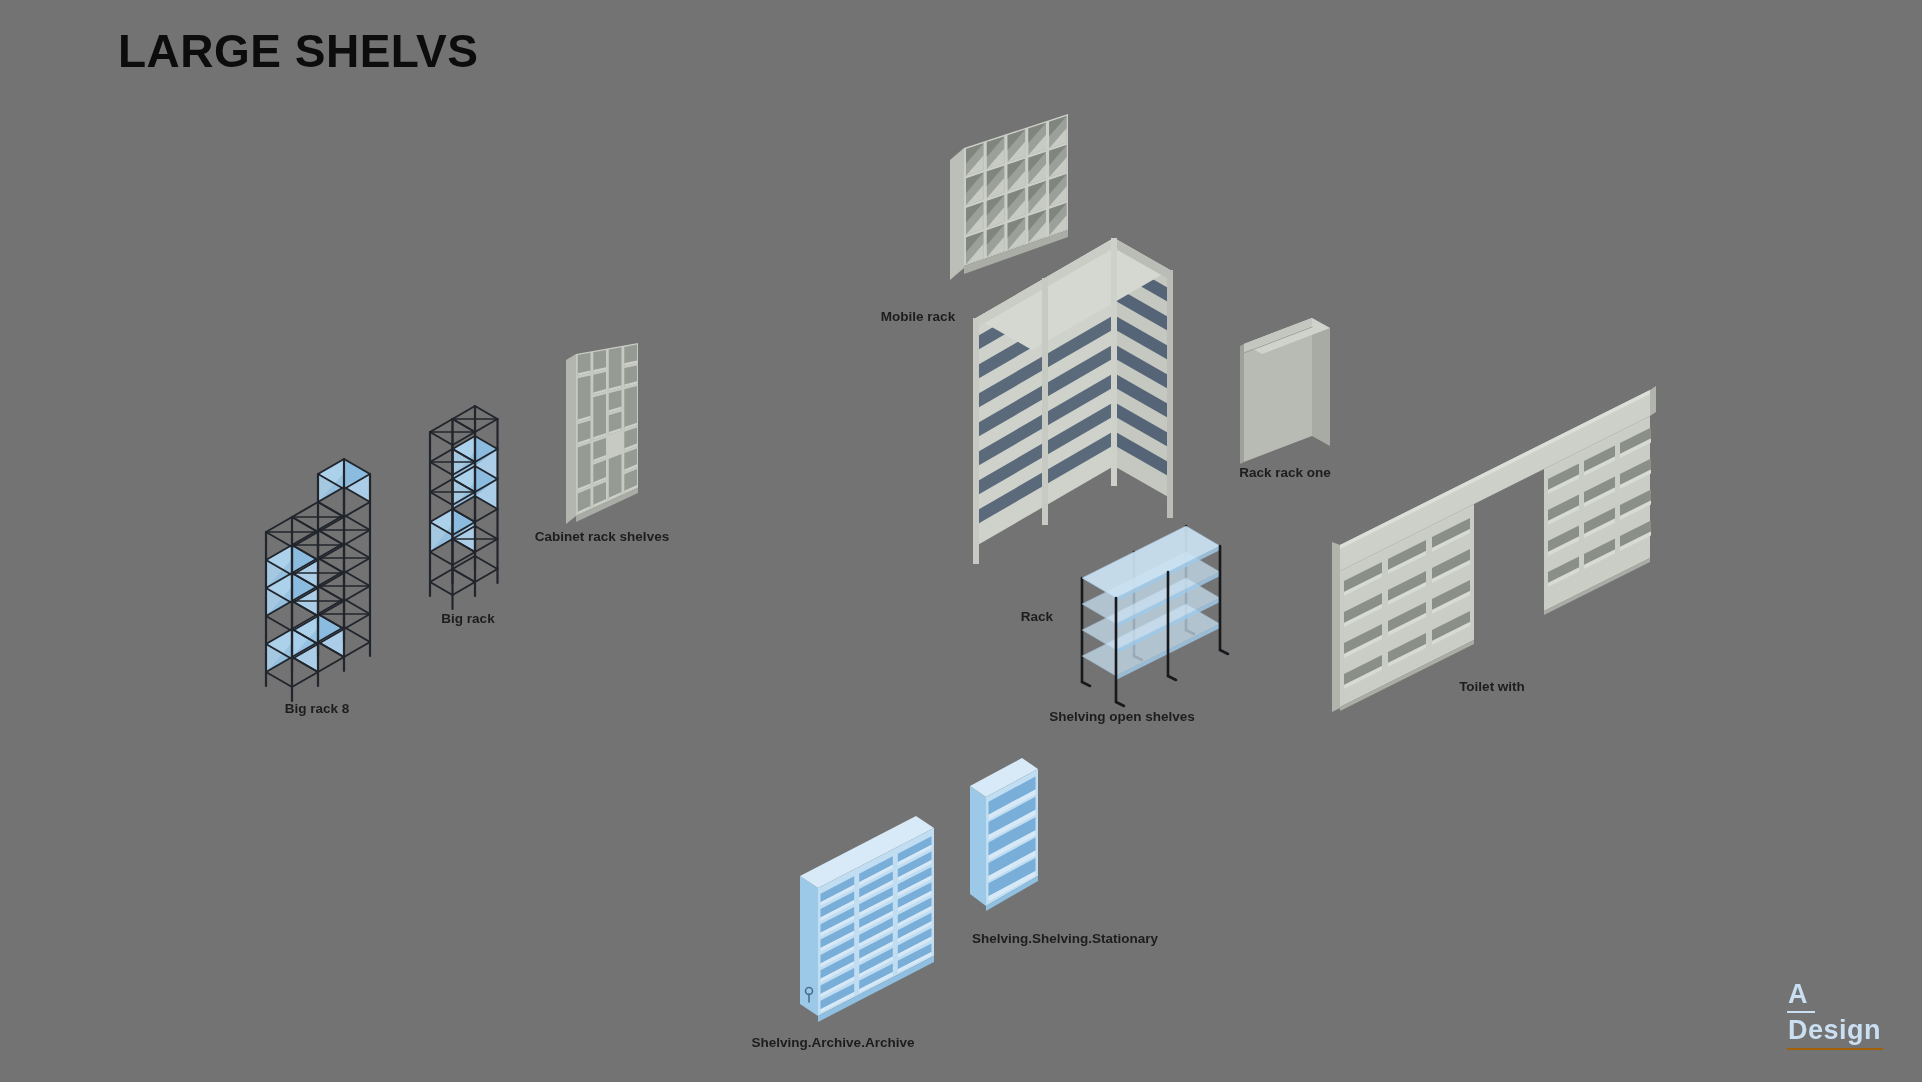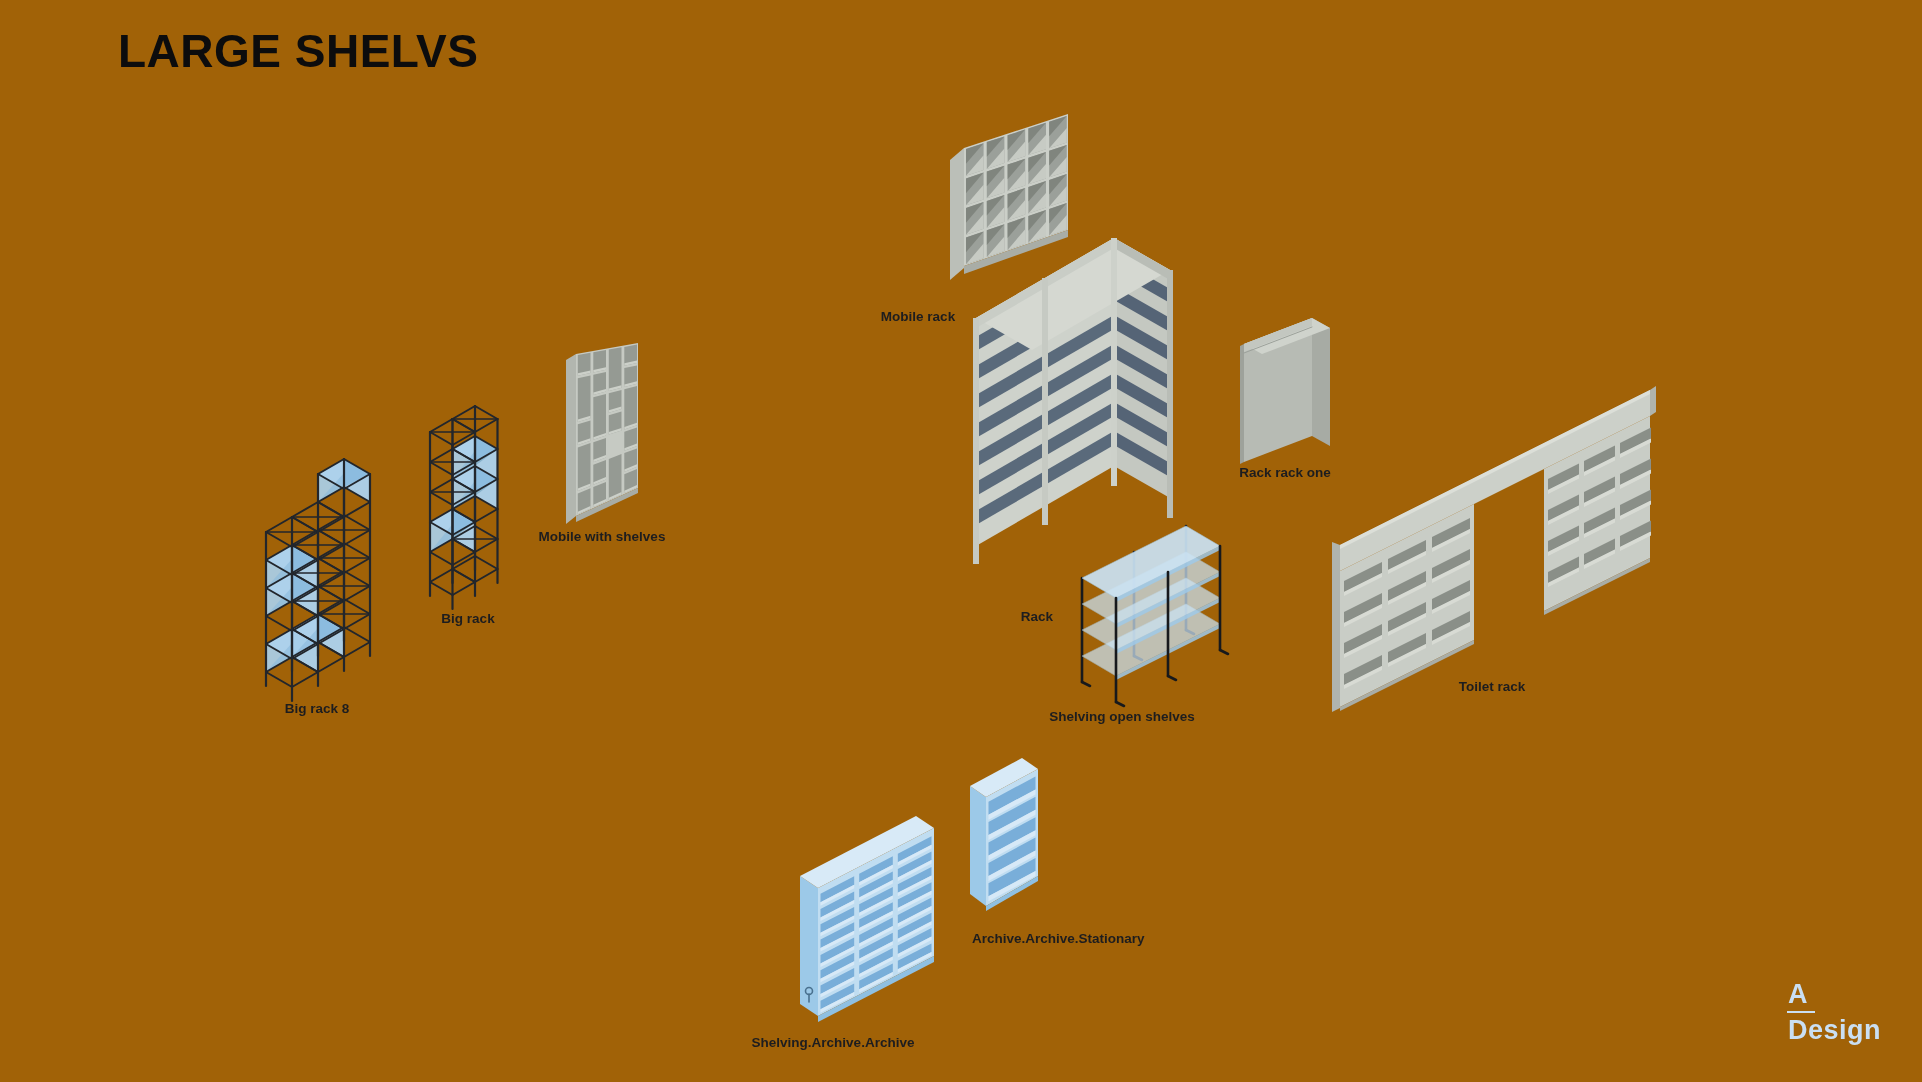--- a/index.html
+++ b/index.html
@@ -1,17 +1,17 @@
 <!DOCTYPE html>
 <html><head>
 <meta charset="utf-8">
 <style>
   html,body{margin:0;padding:0;}
   body{font-family:"Liberation Sans",sans-serif;background:#e9e9e7;}
-  .canvas{position:relative;width:1922px;height:1082px;background:#a16207;overflow:hidden;}
+  .canvas{position:relative;width:1922px;height:1082px;background:#737373;overflow:hidden;}
   .title{position:absolute;left:118px;top:24px;margin:0;font-size:46px;font-weight:700;
          letter-spacing:.5px;color:#0c0c0d;}
   figure.item{position:absolute;margin:0;padding:0;}
   figure.item svg{display:block;overflow:visible;}
   figcaption.lbl{position:absolute;font-size:13.5px;font-weight:700;color:#1d1d1f;
                  text-align:center;line-height:1.1;}
   .watermark{position:absolute;left:1787px;top:981px;color:#cadff2;font-weight:700;line-height:1;}
   .watermark .l1{display:inline-block;font-size:27px;border-bottom:2px solid #cadff2;
                  padding:0 7px 3px 1px;}
   .watermark .l2{display:block;font-size:27px;border-bottom:2px solid #a16207;
@@ -283,21 +283,21 @@
         <polygon points="72.3,115.1 85.0,110.4 85.0,128.7 72.3,133.9" fill="#959a93"></polygon>
         <polygon points="72.3,133.9 85.0,128.7 85.0,126.2 72.3,131.4" fill="#ccd0c9"></polygon>
         <polygon points="25.8,155.5 38.5,150.3 38.5,170.5 25.8,176.2" fill="#959a93"></polygon>
         <polygon points="25.8,176.2 38.5,170.5 38.5,168.0 25.8,173.7" fill="#ccd0c9"></polygon>
         <polygon points="41.3,149.1 54.0,143.9 54.0,163.5 41.3,169.2" fill="#959a93"></polygon>
         <polygon points="41.3,169.2 54.0,163.5 54.0,161.0 41.3,166.7" fill="#ccd0c9"></polygon>
         <polygon points="72.3,136.3 85.0,131.1 85.0,149.5 72.3,155.2" fill="#959a93"></polygon>
         <polygon points="72.3,155.2 85.0,149.5 85.0,147.0 72.3,152.7" fill="#ccd0c9"></polygon>
         <polygon points="24.0,178.0 86.0,150.0 86.0,155.0 24.0,184.0" fill="#a8aca5"></polygon>
       </svg>
-    <figcaption class="lbl" style="left:-30px;top:192px;width:160px">Mobile with shelves</figcaption>
+    <figcaption class="lbl" style="left:-30px;top:192px;width:160px">Cabinet rack shelves</figcaption>
   </figure>
 
   <figure class="item" style="left:938px;top:108px">
     <svg id="svg-mobile-rack" width="140" height="200" viewBox="0 0 140 200">
         <polygon points="12.0,52.0 26.0,40.0 26.0,160.0 12.0,172.0" fill="#bbbfb8"></polygon>
         <polygon points="26.0,40.0 130.0,6.0 130.0,122.0 26.0,158.0" fill="#cbcfc8"></polygon>
         <polygon points="28.0,40.9 45.6,35.2 45.6,62.0 28.0,67.8" fill="#9ba09a"></polygon>
         <polygon points="28.0,40.9 45.6,35.2 28.0,55.7" fill="#80857e"></polygon>
         <polygon points="28.0,67.8 45.6,62.0 45.6,47.3" fill="#c7cbc4"></polygon>
         <polygon points="28.0,70.4 45.6,64.6 45.6,91.4 28.0,97.3" fill="#9ba09a"></polygon>
@@ -481,21 +481,21 @@
         <polygon points="298.0,74.0 329.0,58.5 329.0,62.5 298.0,78.0" fill="#d8dbd4"></polygon>
         <polygon points="298.0,94.0 329.0,78.5 329.0,89.5 298.0,105.0" fill="#8a8f88"></polygon>
         <polygon points="298.0,105.0 329.0,89.5 329.0,93.5 298.0,109.0" fill="#d8dbd4"></polygon>
         <polygon points="298.0,125.0 329.0,109.5 329.0,120.5 298.0,136.0" fill="#8a8f88"></polygon>
         <polygon points="298.0,136.0 329.0,120.5 329.0,124.5 298.0,140.0" fill="#d8dbd4"></polygon>
         <polygon points="298.0,156.0 329.0,140.5 329.0,151.5 298.0,167.0" fill="#8a8f88"></polygon>
         <polygon points="298.0,167.0 329.0,151.5 329.0,155.5 298.0,171.0" fill="#d8dbd4"></polygon>
         <polygon points="18.0,327.0 152.0,260.0 152.0,264.0 18.0,331.0" fill="#a9ada6"></polygon>
         <polygon points="222.0,231.0 328.0,178.0 328.0,182.0 222.0,235.0" fill="#a9ada6"></polygon>
       </svg>
-    <figcaption class="lbl" style="left:105px;top:300px;width:130px">Toilet rack</figcaption>
+    <figcaption class="lbl" style="left:105px;top:300px;width:130px">Toilet with</figcaption>
   </figure>
 
   <figure class="item" style="left:788px;top:748px">
     <svg id="svg-archive-mobile" width="170" height="290" viewBox="0 0 170 290">
         <polygon points="12.0,128.0 30.0,140.0 30.0,268.0 12.0,256.0" fill="#9cc9e8"></polygon>
         <polygon points="12.0,128.0 128.0,68.0 146.0,80.0 30.0,140.0" fill="#d8eaf7"></polygon>
         <polygon points="30.0,140.0 146.0,80.0 146.0,208.0 30.0,268.0" fill="#c0ddf1"></polygon>
         <polygon points="32.5,145.7 66.2,128.3 66.2,136.8 32.5,154.2" fill="#79aed9"></polygon>
         <polygon points="32.5,154.2 66.2,136.8 66.2,140.3 32.5,157.7" fill="#d7e9f7"></polygon>
         <polygon points="32.5,161.0 66.2,143.6 66.2,152.1 32.5,169.5" fill="#79aed9"></polygon>
@@ -561,21 +561,21 @@
         <polygon points="28.5,74.1 75.5,48.8 75.5,61.8 28.5,87.1" fill="#79aed9"></polygon>
         <polygon points="28.5,87.1 75.5,61.8 75.5,66.8 28.5,92.1" fill="#d7e9f7"></polygon>
         <polygon points="28.5,94.5 75.5,69.2 75.5,82.2 28.5,107.5" fill="#79aed9"></polygon>
         <polygon points="28.5,107.5 75.5,82.2 75.5,87.2 28.5,112.5" fill="#d7e9f7"></polygon>
         <polygon points="28.5,114.9 75.5,89.6 75.5,102.6 28.5,127.9" fill="#79aed9"></polygon>
         <polygon points="28.5,127.9 75.5,102.6 75.5,107.6 28.5,132.9" fill="#d7e9f7"></polygon>
         <polygon points="28.5,135.3 75.5,110.0 75.5,123.0 28.5,148.3" fill="#79aed9"></polygon>
         <polygon points="28.5,148.3 75.5,123.0 75.5,128.0 28.5,153.3" fill="#d7e9f7"></polygon>
         <polygon points="26.0,158.0 78.0,128.0 78.0,133.0 26.0,163.0" fill="#8fc0e2"></polygon>
       </svg>
-    <figcaption class="lbl" style="left:12px;top:184px;width:220px;text-align:left">Archive.Archive.Stationary</figcaption>
+    <figcaption class="lbl" style="left:12px;top:184px;width:220px;text-align:left">Shelving.Shelving.Stationary</figcaption>
   </figure>
 
   <div class="watermark">
     <span class="l1">A</span>
     <span class="l2">Design</span>
   </div>
 
 </div>
 
 </body></html>

